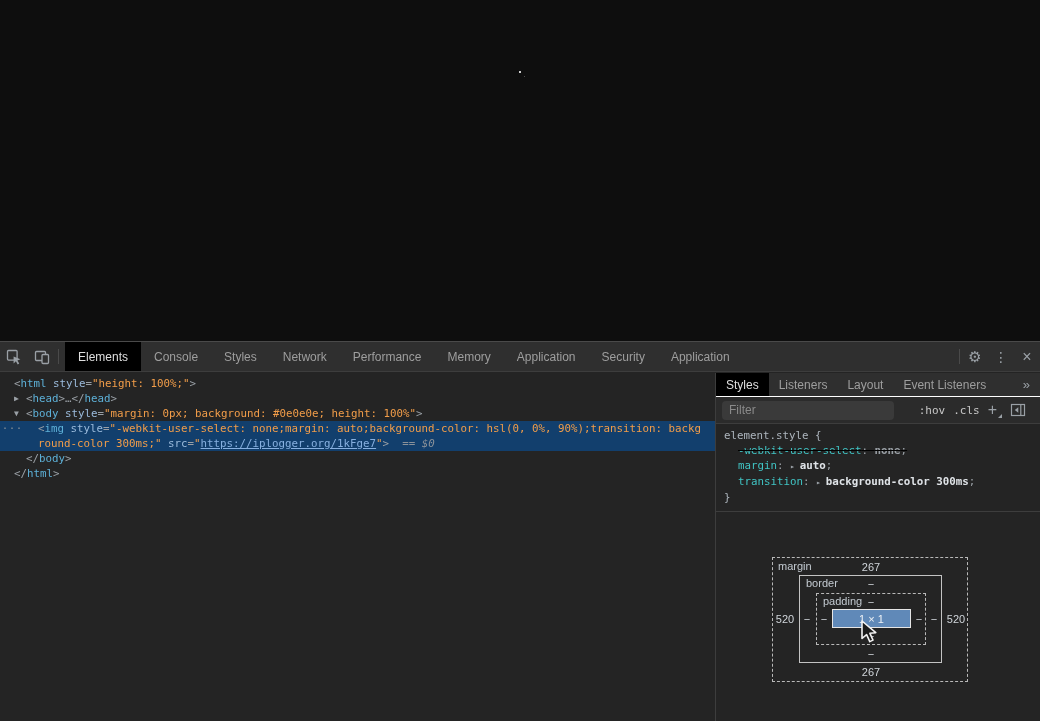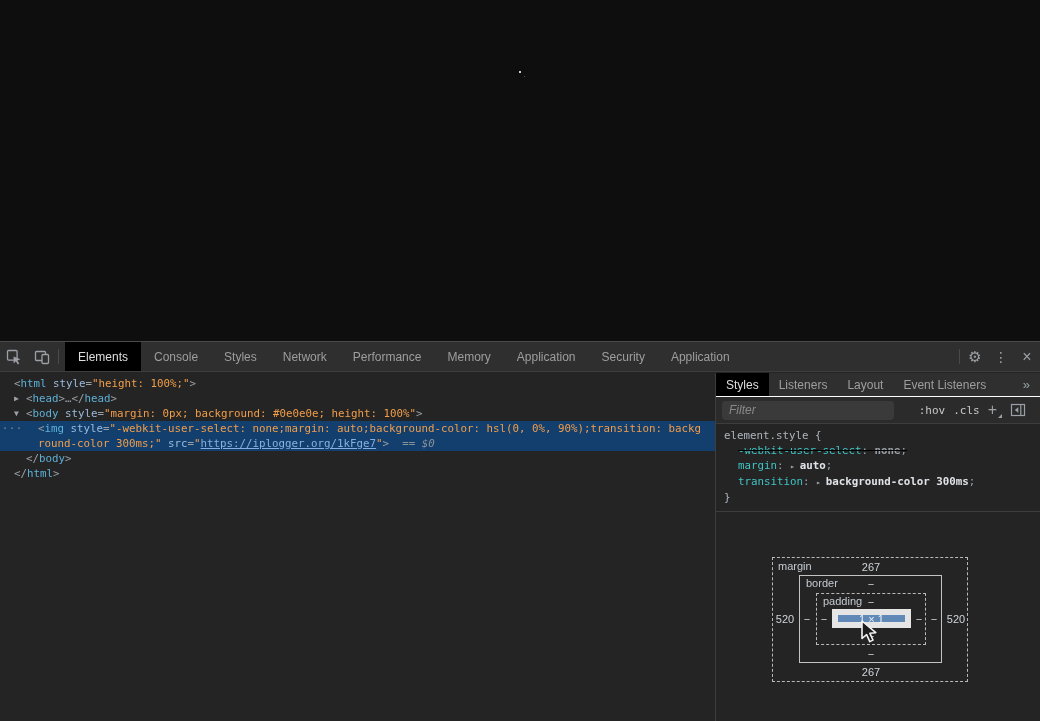--- a/index.html
+++ b/index.html
@@ -51,21 +51,21 @@
   .styles-pane { flex:1; position:relative; background:#242424; }
   .sp-tabs { height:24px; background:#2f2f2f; display:flex; align-items:stretch;
              border-bottom:1px solid #ffffff; }
   .sp-tab { display:flex; align-items:center; padding:0 10px; font-size:12px; color:#9e9e9e; cursor:pointer; }
   .sp-tab.active { background:#000; color:#dfdfdf; }
   .sp-more { margin-left:auto; display:flex; align-items:center; padding:0 10px;
              color:#9aa0a6; font-size:13px; cursor:pointer; }
   .sp-filter-row { height:27px; background:#2b2b2b; border-bottom:1px solid #3d3d3d;
                    display:flex; align-items:center; padding:0 6px; }
   .filter-input { width:172px; height:19px; background:#3a3a3a; border:none; border-radius:4px;
-                  color:#cfcfcf; font-size:12px; padding:0 7px; outline:none;font-style:italic; }
+                  color:#cfcfcf; font-size:12px; padding:0 7px; outline:none; }
   .filter-input::placeholder { color:#8a8a8a; }
   .sp-filter-controls { margin-left:auto; display:flex; align-items:center; gap:8px; padding-right:8px; }
   .toggle-txt { font-family:"DejaVu Sans Mono",monospace; font-size:11px; color:#c8c8c8; cursor:pointer; }
   .new-rule { color:#9aa0a6; font-size:16px; line-height:14px; cursor:pointer; position:relative; padding-right:5px; }
   .new-rule::after { content:""; position:absolute; right:0; bottom:-1px;
                      border-left:4px solid transparent; border-bottom:4px solid #9aa0a6; }
   .sidebar-toggle { display:flex; align-items:center; cursor:pointer; }
 
   .rule-section { border-bottom:1px solid #3d3d3d; padding:4px 0 6px 0;
                   font-family:"DejaVu Sans Mono",monospace; font-size:10.8px; line-height:15px; }
@@ -80,21 +80,21 @@
   .swatch { display:inline-block; width:9px; height:9px; border:1px solid #8a8a8a;
             margin:0 4px 0 1px; vertical-align:-1px; }
 
   
   .bm { position:absolute; left:56px; top:184px; width:196px; height:125px;
         color:#ccd2d8; font-size:11px; }
   .bm div { position:absolute; }
   .bm-margin  { left:0; top:0; width:196px; height:125px; border:1px dashed #b9b9b9; }
   .bm-border  { left:27px; top:18px; width:143px; height:88px; border:1px solid #c4c4c4; }
   .bm-padding { left:44px; top:36px; width:110px; height:52px; border:1px dashed #b9b9b9; }
-  .bm-content { left:60px; top:52px; width:79px; height:19px; border:6px solid #e5e5e5;
+  .bm-content { left:60px; top:52px; width:79px; height:19px; border:1px solid #e5e5e5;
                 display:flex; align-items:center; justify-content:center; color:#eef2f6; }
   .bm-label { position:absolute; color:#c3cad1; }
   .bm-v { position:absolute; transform:translate(-50%,-50%); color:#d0d5da; white-space:nowrap; }
 
   .mouse-cursor { position:absolute; left:143px; top:246px; pointer-events:none; }
 </style>
 </head>
 <body>
 
 <div class="screen">

